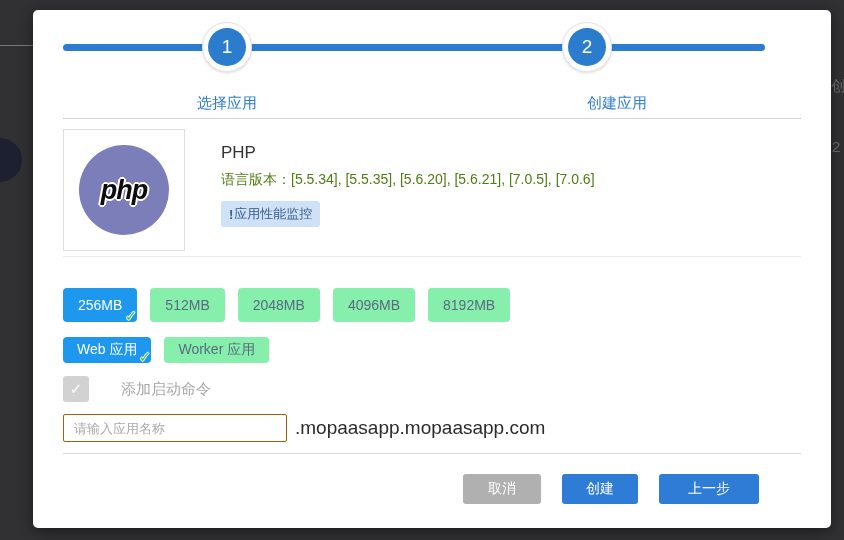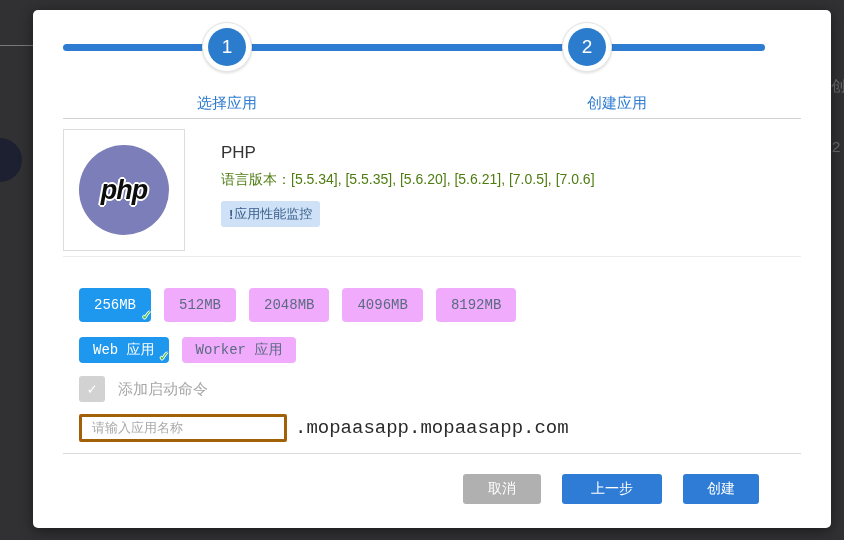--- a/index.html
+++ b/index.html
@@ -77,47 +77,47 @@
   .app-title { font-size: 17px; color: #333; }
   .app-versions { margin-top: 8px; font-size: 14px; color: #4d7c0f; }
   .app-tag {
     margin-top: 12px; display: inline-flex; align-items: center;
     background: #cfe1f6; color: #3a608d; font-size: 13px;
     padding: 4px 8px; border-radius: 3px;
   }
   .app-tag .tag-icon { font-weight: bold; margin-right: 1px; }
 
   
-  .options { padding: 0 46px; font-family: Liberation Mono, monospace; }
+  .options { padding: 0 30px; }
   .chip-row { display: flex; gap: 13px; margin-top: 31px; }
   .chip {
-    position: relative; background: #f0abfc; color: #5a6b80; font-size: 14px;
+    position: relative; background: #86efac; color: #5a6b80; font-size: 14px;
     padding: 9px 15px; border-radius: 4px; border: none; cursor: pointer;
     font-family: inherit;
   }
   .chip.selected { background: #1e97ee; color: #fff; }
   .chip .badge {
     position: absolute; right: 0px; bottom: -3px; color: #3fc23c;
     font-size: 15px; font-weight: bold;
     text-shadow: -1px 0 #fff, 1px 0 #fff, 0 -1px #fff, 0 1px #fff;
   }
   .type-row { display: flex; gap: 13px; margin-top: 15px; }
   .type-row .chip { padding: 4px 14px; }
 
   .checkbox-row { display: flex; align-items: center; gap: 13px; margin-top: 13px; height: 26px; }
   .checkbox {
     width: 26px; height: 26px; background: #d2d2d2; border-radius: 3px;
     display: flex; align-items: center; justify-content: center;
     color: #fff; font-size: 15px; font-weight: bold; cursor: default;
   }
-  .checkbox-label { font-size: 15px; color: #a6a6a6; }
+  .checkbox-label { font-size: 15px; color: #a6a6a6; margin-left: 19px; }
 
   .name-row { display: flex; align-items: center; margin-top: 12px; height: 28px; }
   .name-input {
-    width: 208px; height: 28px; border: 3px solid #a16207; border-radius: 2px;
+    width: 224px; height: 28px; border: 1px solid #a16207; border-radius: 2px;
     padding: 0 10px; font-size: 13px; color: #333; font-family: inherit; outline: none;
   }
   .name-input::placeholder { color: #aaa; }
   .domain-suffix { margin-left: 8px; font-size: 19px; color: #2b2b2b; }
 
   
   .footer-divider { border: none; border-top: 1px solid #d9d9d9; margin: 11px 30px 0 30px; }
   .footer { display: flex; justify-content: flex-end; gap: 21px; padding: 20px 72px 0 0; }
   .btn {
     height: 30px; border: none; border-radius: 3px; color: #fff; font-size: 14px;
@@ -209,17 +209,17 @@
 
     <div class="name-row">
       <input class="name-input" type="text" placeholder="请输入应用名称" style="">
       <span class="domain-suffix">.mopaasapp.mopaasapp.com</span>
     </div>
   </div>
 
   <hr class="footer-divider">
   <div class="footer">
     <button class="btn cancel">取消</button>
+    <button class="btn blue">创建</button>
     <button class="btn blue prev">上一步</button>
-    <button class="btn blue">创建</button>
   </div>
 
 </div>
 
 </body></html>

